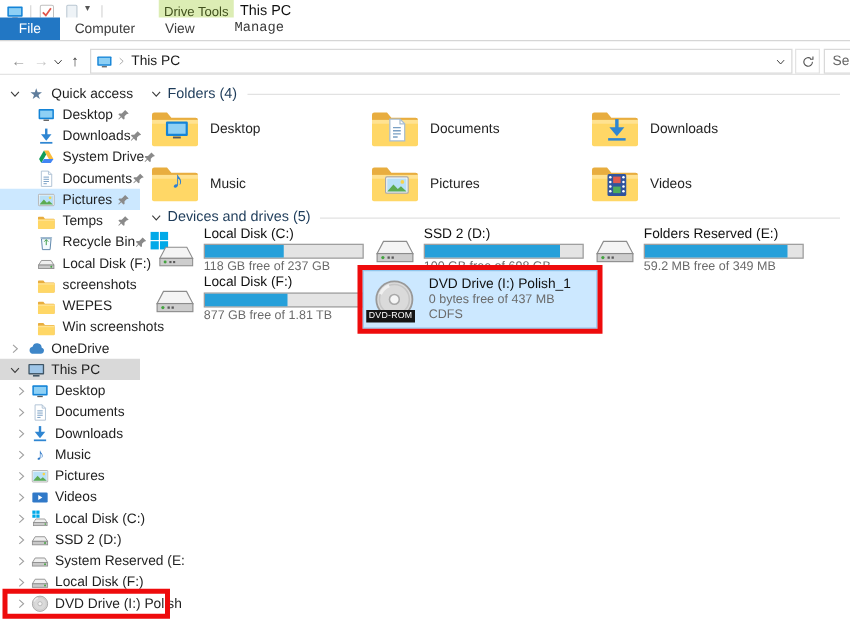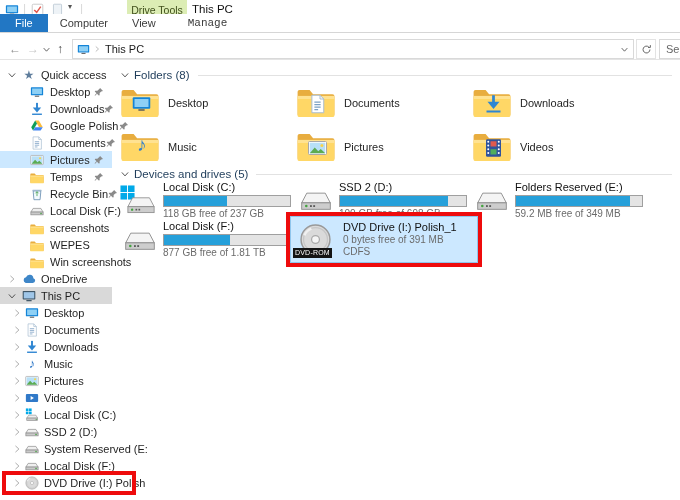--- a/index.html
+++ b/index.html
@@ -310,21 +310,21 @@
           </svg>
         <span class="slabel">Downloads</span>
         <svg class="pin">
             <use href="#s-pin"></use>
           </svg>
       </div>
       <div class="srow lvl2">
         <svg class="si">
             <use href="#s-gdrive"></use>
           </svg>
-        <span class="slabel">Google Polish</span>
+        <span class="slabel">System Drive</span>
         <svg class="pin">
             <use href="#s-pin"></use>
           </svg>
       </div>
       <div class="srow lvl2">
         <svg class="si">
             <use href="#s-doc"></use>
           </svg>
         <span class="slabel">Documents</span>
         <svg class="pin">
@@ -501,21 +501,21 @@
         <span class="side-redbox"></span>
       </div>
     </div>
 
     <div class="main">
 
       <div class="ghead">
         <svg class="gchev">
             <use href="#s-chev-d"></use>
           </svg>
-        <span class="gtitle">Folders (8)</span>
+        <span class="gtitle">Folders (4)</span>
         <span class="gline"></span>
       </div>
 
       <div class="fgrid">
         <div class="ftile">
           <span class="ficon">
             <svg class="fbase">
                 <use href="#s-folder"></use>
               </svg>
             <svg class="fov">
@@ -649,21 +649,21 @@
         </div>
         <div class="dtile dvd">
           <span class="dicon">
             <svg class="disc-big">
                 <use href="#s-disc"></use>
               </svg>
             <span class="badge">DVD-ROM</span>
           </span>
           <span class="dinfo">
             <span class="dname">DVD Drive (I:) Polish_1</span>
-            <span class="dfree">0 bytes free of 391 MB</span>
+            <span class="dfree">0 bytes free of 437 MB</span>
             <span class="dfree">CDFS</span>
           </span>
           <span class="main-redbox"></span>
         </div>
       </div>
 
     </div>
   </div>
 </div>
 

